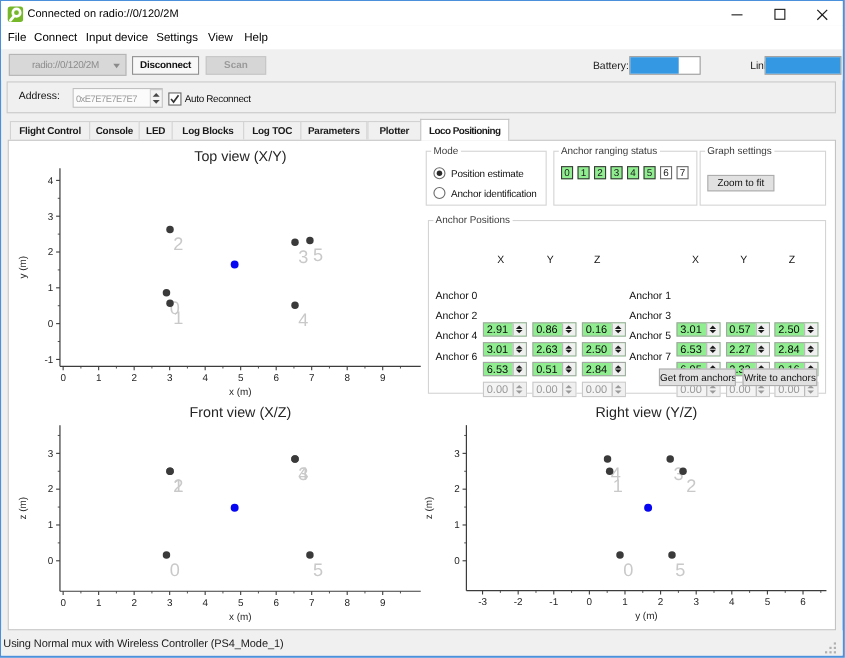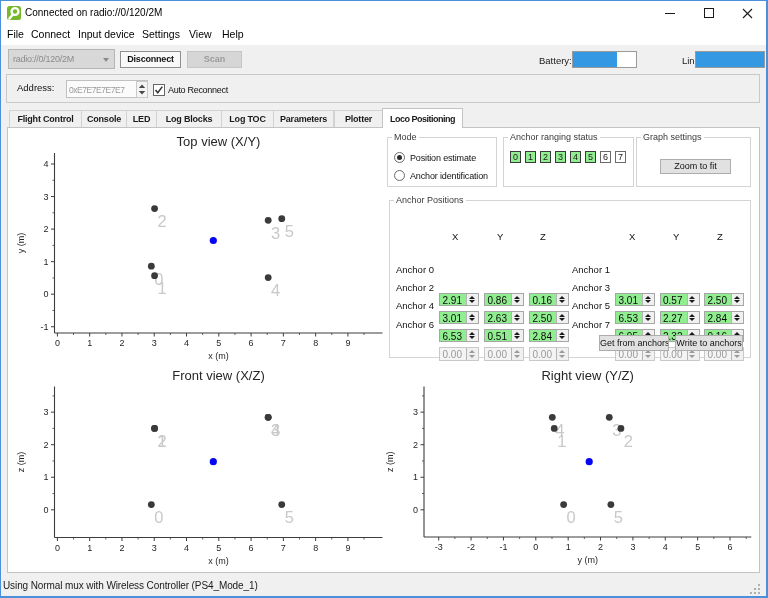--- a/index.html
+++ b/index.html
@@ -6,21 +6,21 @@
 body{width:768px;height:598px;overflow:hidden;}
 #win{position:absolute;left:0;top:0;width:768px;height:598px;background:#f0f0f0;
   border-top:1px solid #4a90da;border-left:1px solid #4a90da;border-right:2px solid #4a90da;border-bottom:2px solid #4a90da;
   box-sizing:border-box;font-family:"Liberation Sans",sans-serif;}
 .abs{position:absolute;}
 #titlebar{left:0;top:0;width:765px;height:22px;background:#ffffff;}
 #title{left:24px;top:6px;font-size:10px;color:#000;}
 #menubar{left:0;top:22px;width:765px;height:22px;background:#ffffff;}
 .menuitem{position:absolute;top:27px;font-size:10.5px;color:#000;}
 #toolbar{left:0;top:44px;width:765px;height:28px;background:#f0f0f0;}
-#combo{left:7px;top:48px;width:107px;height:20px;background:#d8d8d8;border:1px solid #b5b5b5;box-sizing:border-box;font-size:9px;letter-spacing:-0.25px;color:#8c8c8c;line-height:18px;padding-left:4px;}
+#combo{left:7px;top:48px;width:107px;height:20px;background:#d8d8d8;border:1px solid #b5b5b5;box-sizing:border-box;font-size:9px;letter-spacing:-0.25px;color:#8c8c8c;line-height:18px;padding-left:20px;}
 #combo .arrow{position:absolute;right:5px;top:8px;width:0;height:0;border-left:3.5px solid transparent;border-right:3.5px solid transparent;border-top:4px solid #8a8a8a;}
 #btn-disconnect{left:119px;top:50px;width:61px;height:17px;background:#f8f8f8;border:1px solid #8f8f8f;box-sizing:border-box;font-size:9px;letter-spacing:-0.2px;color:#111;text-align:center;line-height:15px;font-weight:bold;}
 #btn-scan{left:186px;top:50px;width:55px;height:17px;background:#d6d6d6;border:1px solid #c6c6c6;box-sizing:border-box;font-size:9px;color:#9a9a9a;text-align:center;line-height:15px;font-weight:bold;}
 .tlabel{position:absolute;font-size:9.5px;color:#1a1a1a;text-align:center;}
 .pbar{position:absolute;top:50px;height:17px;background:#ffffff;border:1px solid #9a9a9a;box-sizing:border-box;}
 .pfill{position:absolute;left:0;top:0;height:100%;background:#3498e2;}
 #frame1{left:5px;top:73px;width:754px;height:29px;border:1px solid #c9c9c9;box-sizing:border-box;}
 #addrlabel{left:16px;top:81px;font-size:9.5px;color:#111;}
 #addrspin{left:65px;top:79px;width:82px;height:18px;background:#fbfbfb;border:1px solid #c0c0c0;box-sizing:border-box;}
 #addrspin .txt{position:absolute;left:2px;top:4px;font-size:8.5px;letter-spacing:-0.45px;color:#9a9a9a;}
@@ -130,21 +130,21 @@
   <div class="stbox" style="left:524px;top:150px;background:#90ee90;">1</div>
   <div class="stbox" style="left:539px;top:150px;background:#90ee90;">2</div>
   <div class="stbox" style="left:554px;top:150px;background:#90ee90;">3</div>
   <div class="stbox" style="left:569px;top:150px;background:#90ee90;">4</div>
   <div class="stbox" style="left:584px;top:150px;background:#90ee90;">5</div>
   <div class="stbox" style="left:599px;top:150px;background:#ffffff;border-color:#6a6a6a;">6</div>
   <div class="stbox" style="left:614px;top:150px;background:#ffffff;border-color:#6a6a6a;">7</div>
 
   <div class="gbox" style="left:635px;top:136px;width:115px;height:50px;"></div>
   <div class="gtitle" style="left:640px;top:131px;">Graph settings</div>
-  <div class="zbtn" style="left:642px;top:158px;width:71px;height:15px;line-height:13px;font-size:9px;margin-left:17px;">Zoom to fit</div>
+  <div class="zbtn" style="left:642px;top:158px;width:61px;height:15px;line-height:13px;font-size:9px;">Zoom to fit</div>
 
   <div class="gbox" style="left:388px;top:199px;width:362px;height:158px;"></div>
   <div class="gtitle" style="left:393px;top:194px;">Anchor Positions</div>
   <div id="anchors">
       <div class="hdr" style="left:451px;top:230px;z-index:3;">X</div>
       <div class="hdr" style="left:496px;top:230px;z-index:3;">Y</div>
       <div class="hdr" style="left:539px;top:230px;z-index:3;">Z</div>
       <div class="hdr" style="left:628px;top:230px;z-index:3;">X</div>
       <div class="hdr" style="left:672px;top:230px;z-index:3;">Y</div>
       <div class="hdr" style="left:716px;top:230px;z-index:3;">Z</div>

